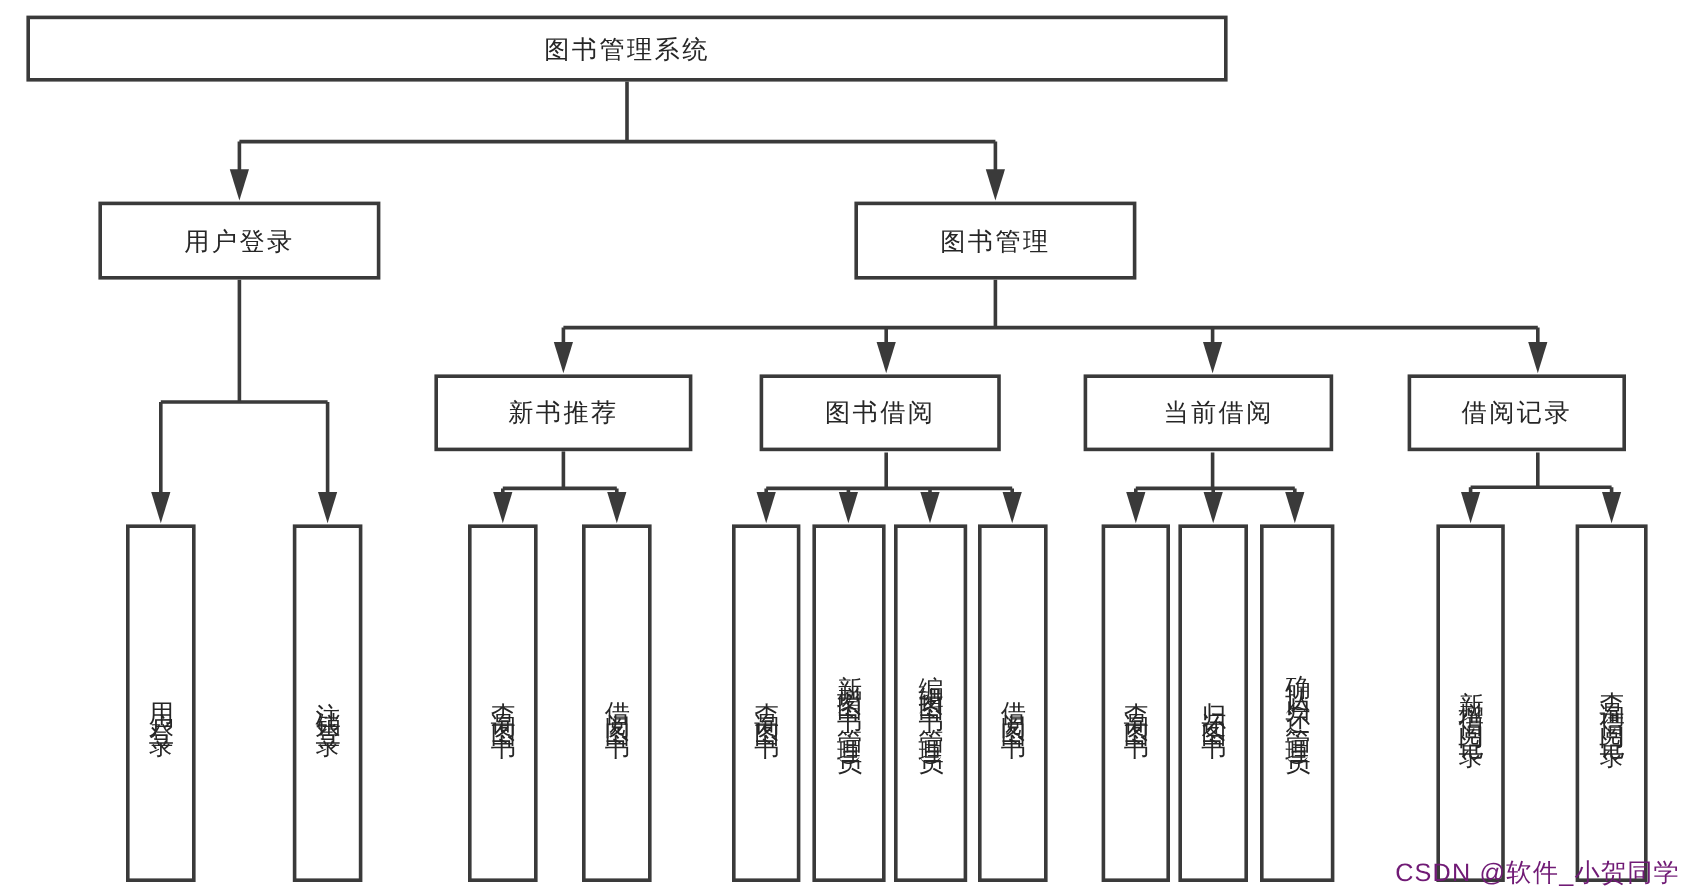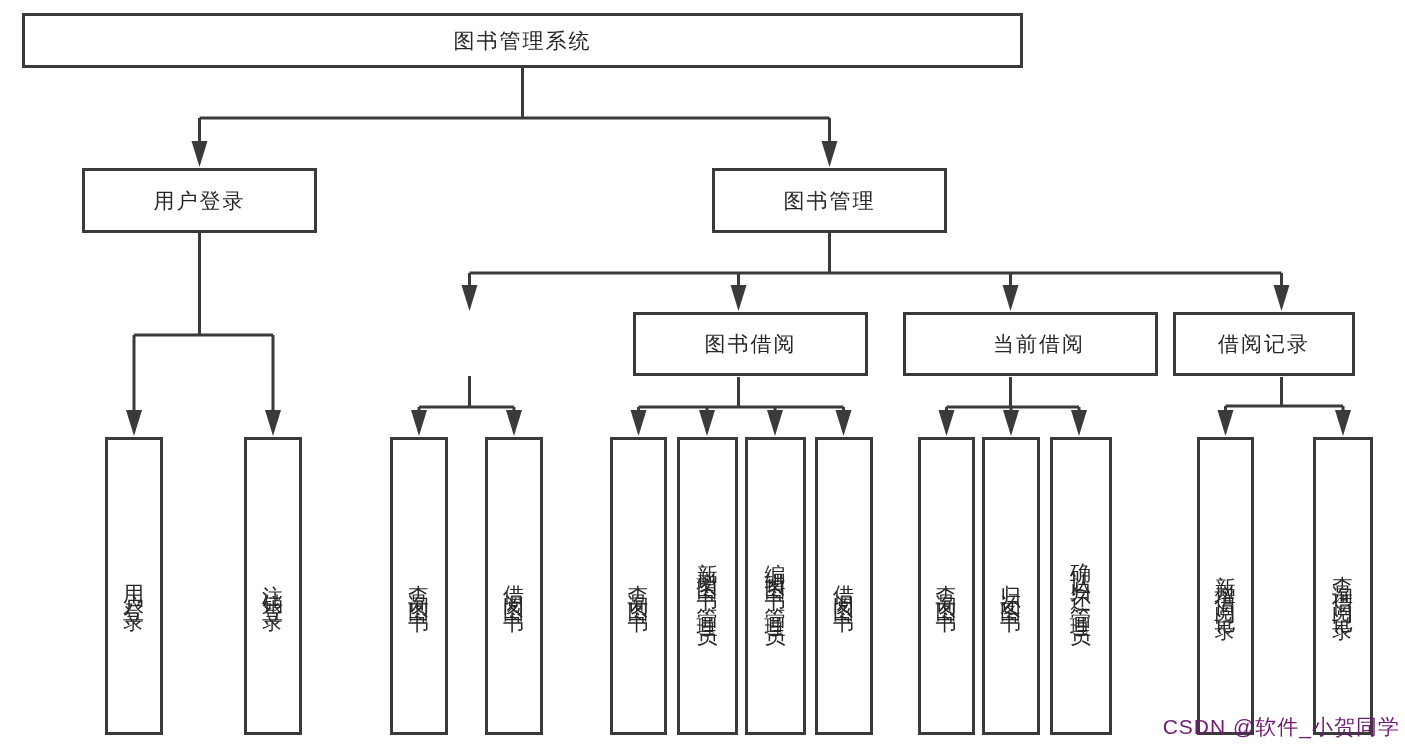--- a/index.html
+++ b/index.html
@@ -39,22 +39,22 @@
     white-space:nowrap;
   }
   
   #root-box{left:22px;top:13px;width:1001px;height:55px;}
   
   #l2-login{left:82px;top:168px;width:235px;height:65px;}
   #l2-mgmt{left:712px;top:168px;width:235px;height:65px;}
   
   .l3{top:312px;height:64px;}
   #l3-recommend{left:362px;width:215px;}
-  #l3-borrow{left:633px;width:235px;}
-  #l3-current{left:903px;width:255px;padding-left:17px;}
+  #l3-borrow{left:633px;width:201px;}
+  #l3-current{left:903px;width:208px;padding-left:17px;}
   #l3-records{left:1173px;width:182px;}
   
   .leaf{top:437px;height:298px;}
   #leaf-login-1{left:105px;width:58px;}
   #leaf-login-2{left:244px;width:58px;}
   #leaf-rec-1{left:390px;width:58px;}
   #leaf-rec-2{left:485px;width:58px;}
   #leaf-bor-1{left:610px;width:57px;}
   #leaf-bor-2{left:677px;width:61px;}
   #leaf-bor-3{left:745px;width:61px;}
@@ -134,20 +134,23 @@
     <span>图书管理系统</span>
   </div>
 
   <div class="node hnode" id="l2-login">
     <span>用户登录</span>
   </div>
   <div class="node hnode" id="l2-mgmt">
     <span>图书管理</span>
   </div>
 
+  <div class="node hnode l3" id="l3-recommend">
+    <span>新书推荐</span>
+  </div>
   <div class="node hnode l3" id="l3-borrow">
     <span>图书借阅</span>
   </div>
   <div class="node hnode l3" id="l3-current">
     <span>当前借阅</span>
   </div>
   <div class="node hnode l3" id="l3-records">
     <span>借阅记录</span>
   </div>
 

